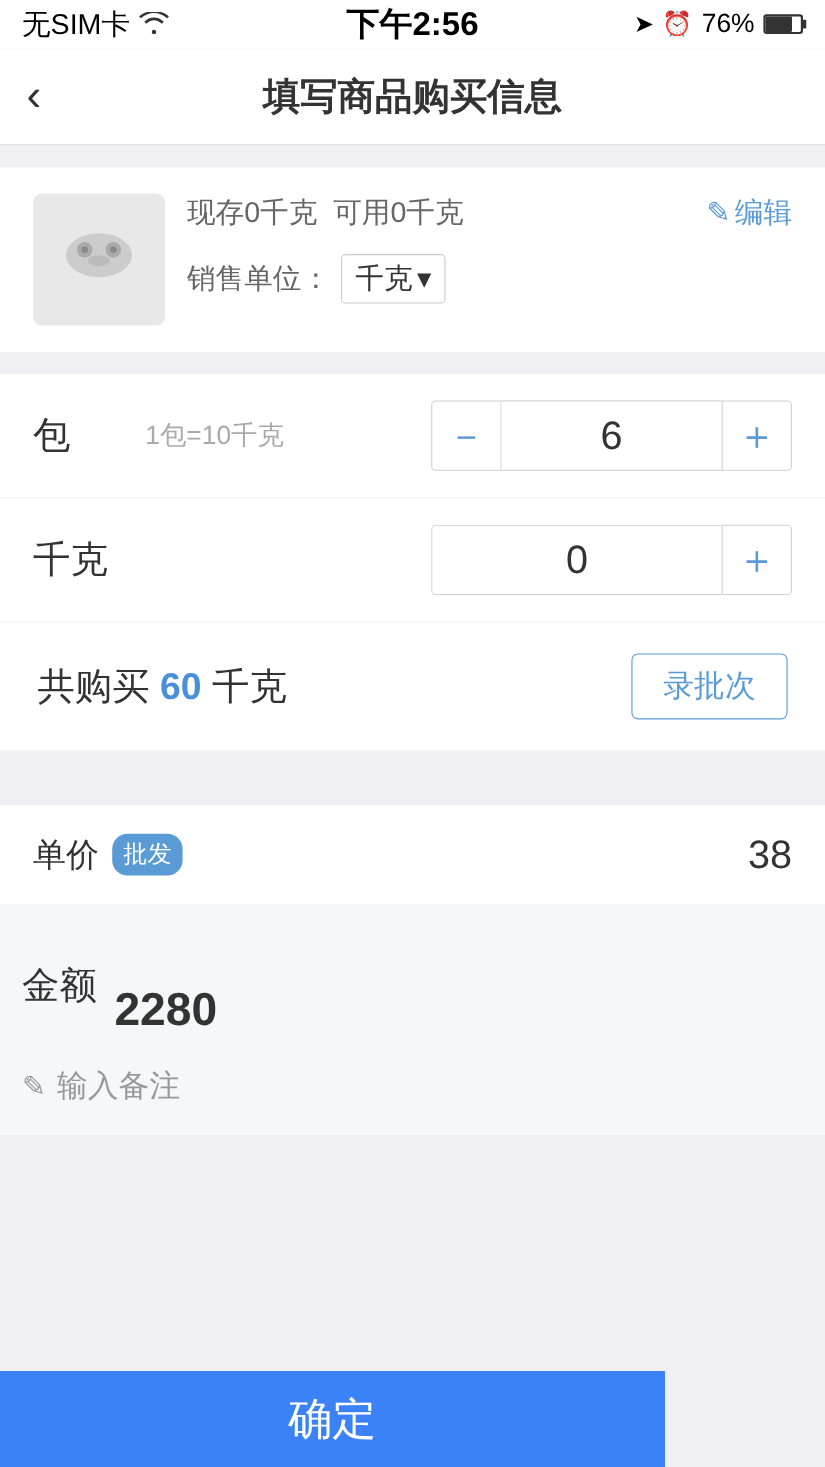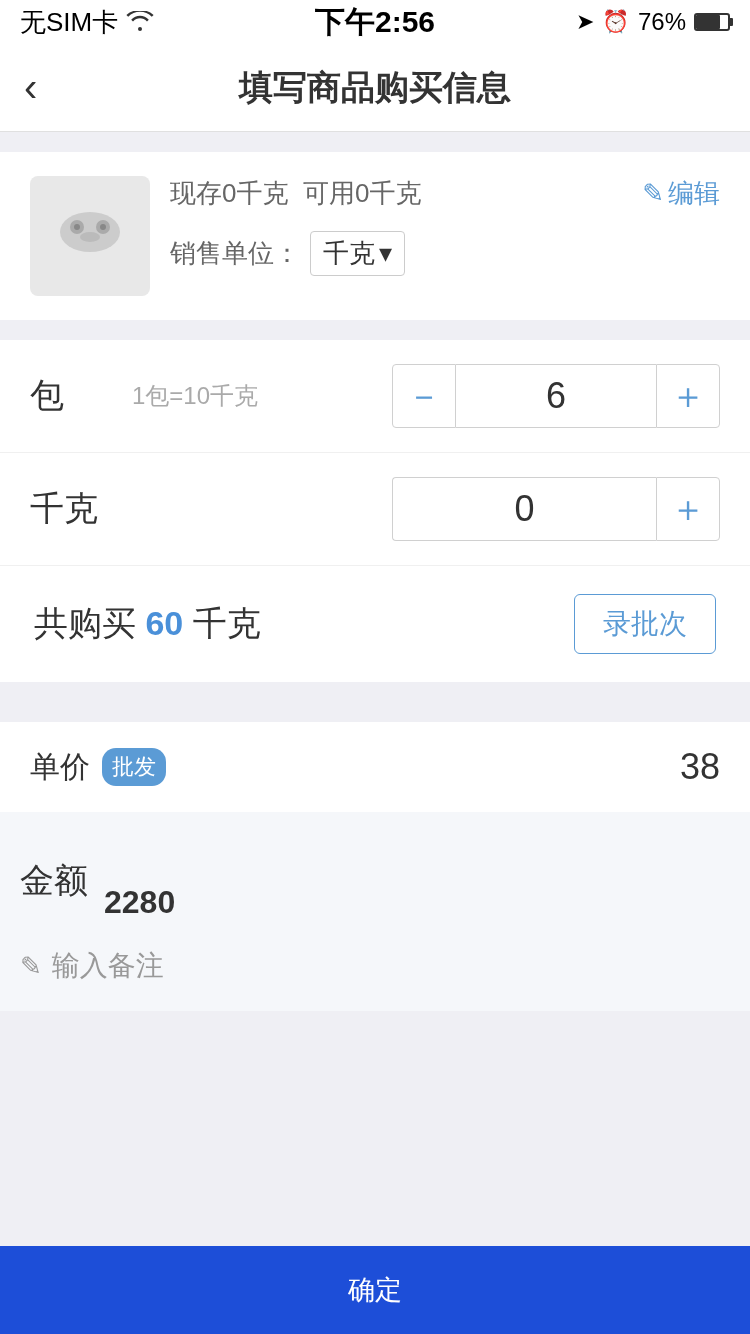--- a/index.html
+++ b/index.html
@@ -222,21 +222,21 @@
       padding: 10px 28px;
       font-size: 28px;
       color: #5b9bd5;
       background: #fff;
       cursor: pointer;
     }
 
     
     .price-section {
       background: #fff;
-      margin-top: 20px;
+      margin-top: 30px;
       padding: 24px 30px;
       display: flex;
       align-items: center;
       justify-content: space-between;
     }
     .price-label-area {
       display: flex;
       align-items: center;
       gap: 12px;
     }
@@ -277,21 +277,21 @@
       display: flex;
       align-items: center;
       gap: 16px;
       margin-bottom: 16px;
     }
     .amount-label {
       font-size: 34px;
       color: #333;
     }
     .amount-value {
-      font-size: 32px;
+      font-size: 42px;
       color: #333;
       font-weight: 600;
       margin-top: 44px;
     }
     .remark-row {
       display: flex;
       align-items: center;
       gap: 10px;
       padding: 10px 0;
     }
@@ -308,25 +308,25 @@
     .bottom-space {
       height: 300px;
       background: #efeff4;
     }
 
     
     .confirm-btn {
       position: fixed;
       bottom: 0;
       left: 0;
-      width: 750px;
+      width: 604px;
       height: 88px;
-      background: #1d4ed8;
+      background: #3b82f6;
       color: #fff;
-      font-size: 27px;
+      font-size: 40px;
       font-weight: 500;
       display: flex;
       align-items: center;
       justify-content: center;
       cursor: pointer;
       border: none;
       outline: none;
     }
   </style>
 </head>

